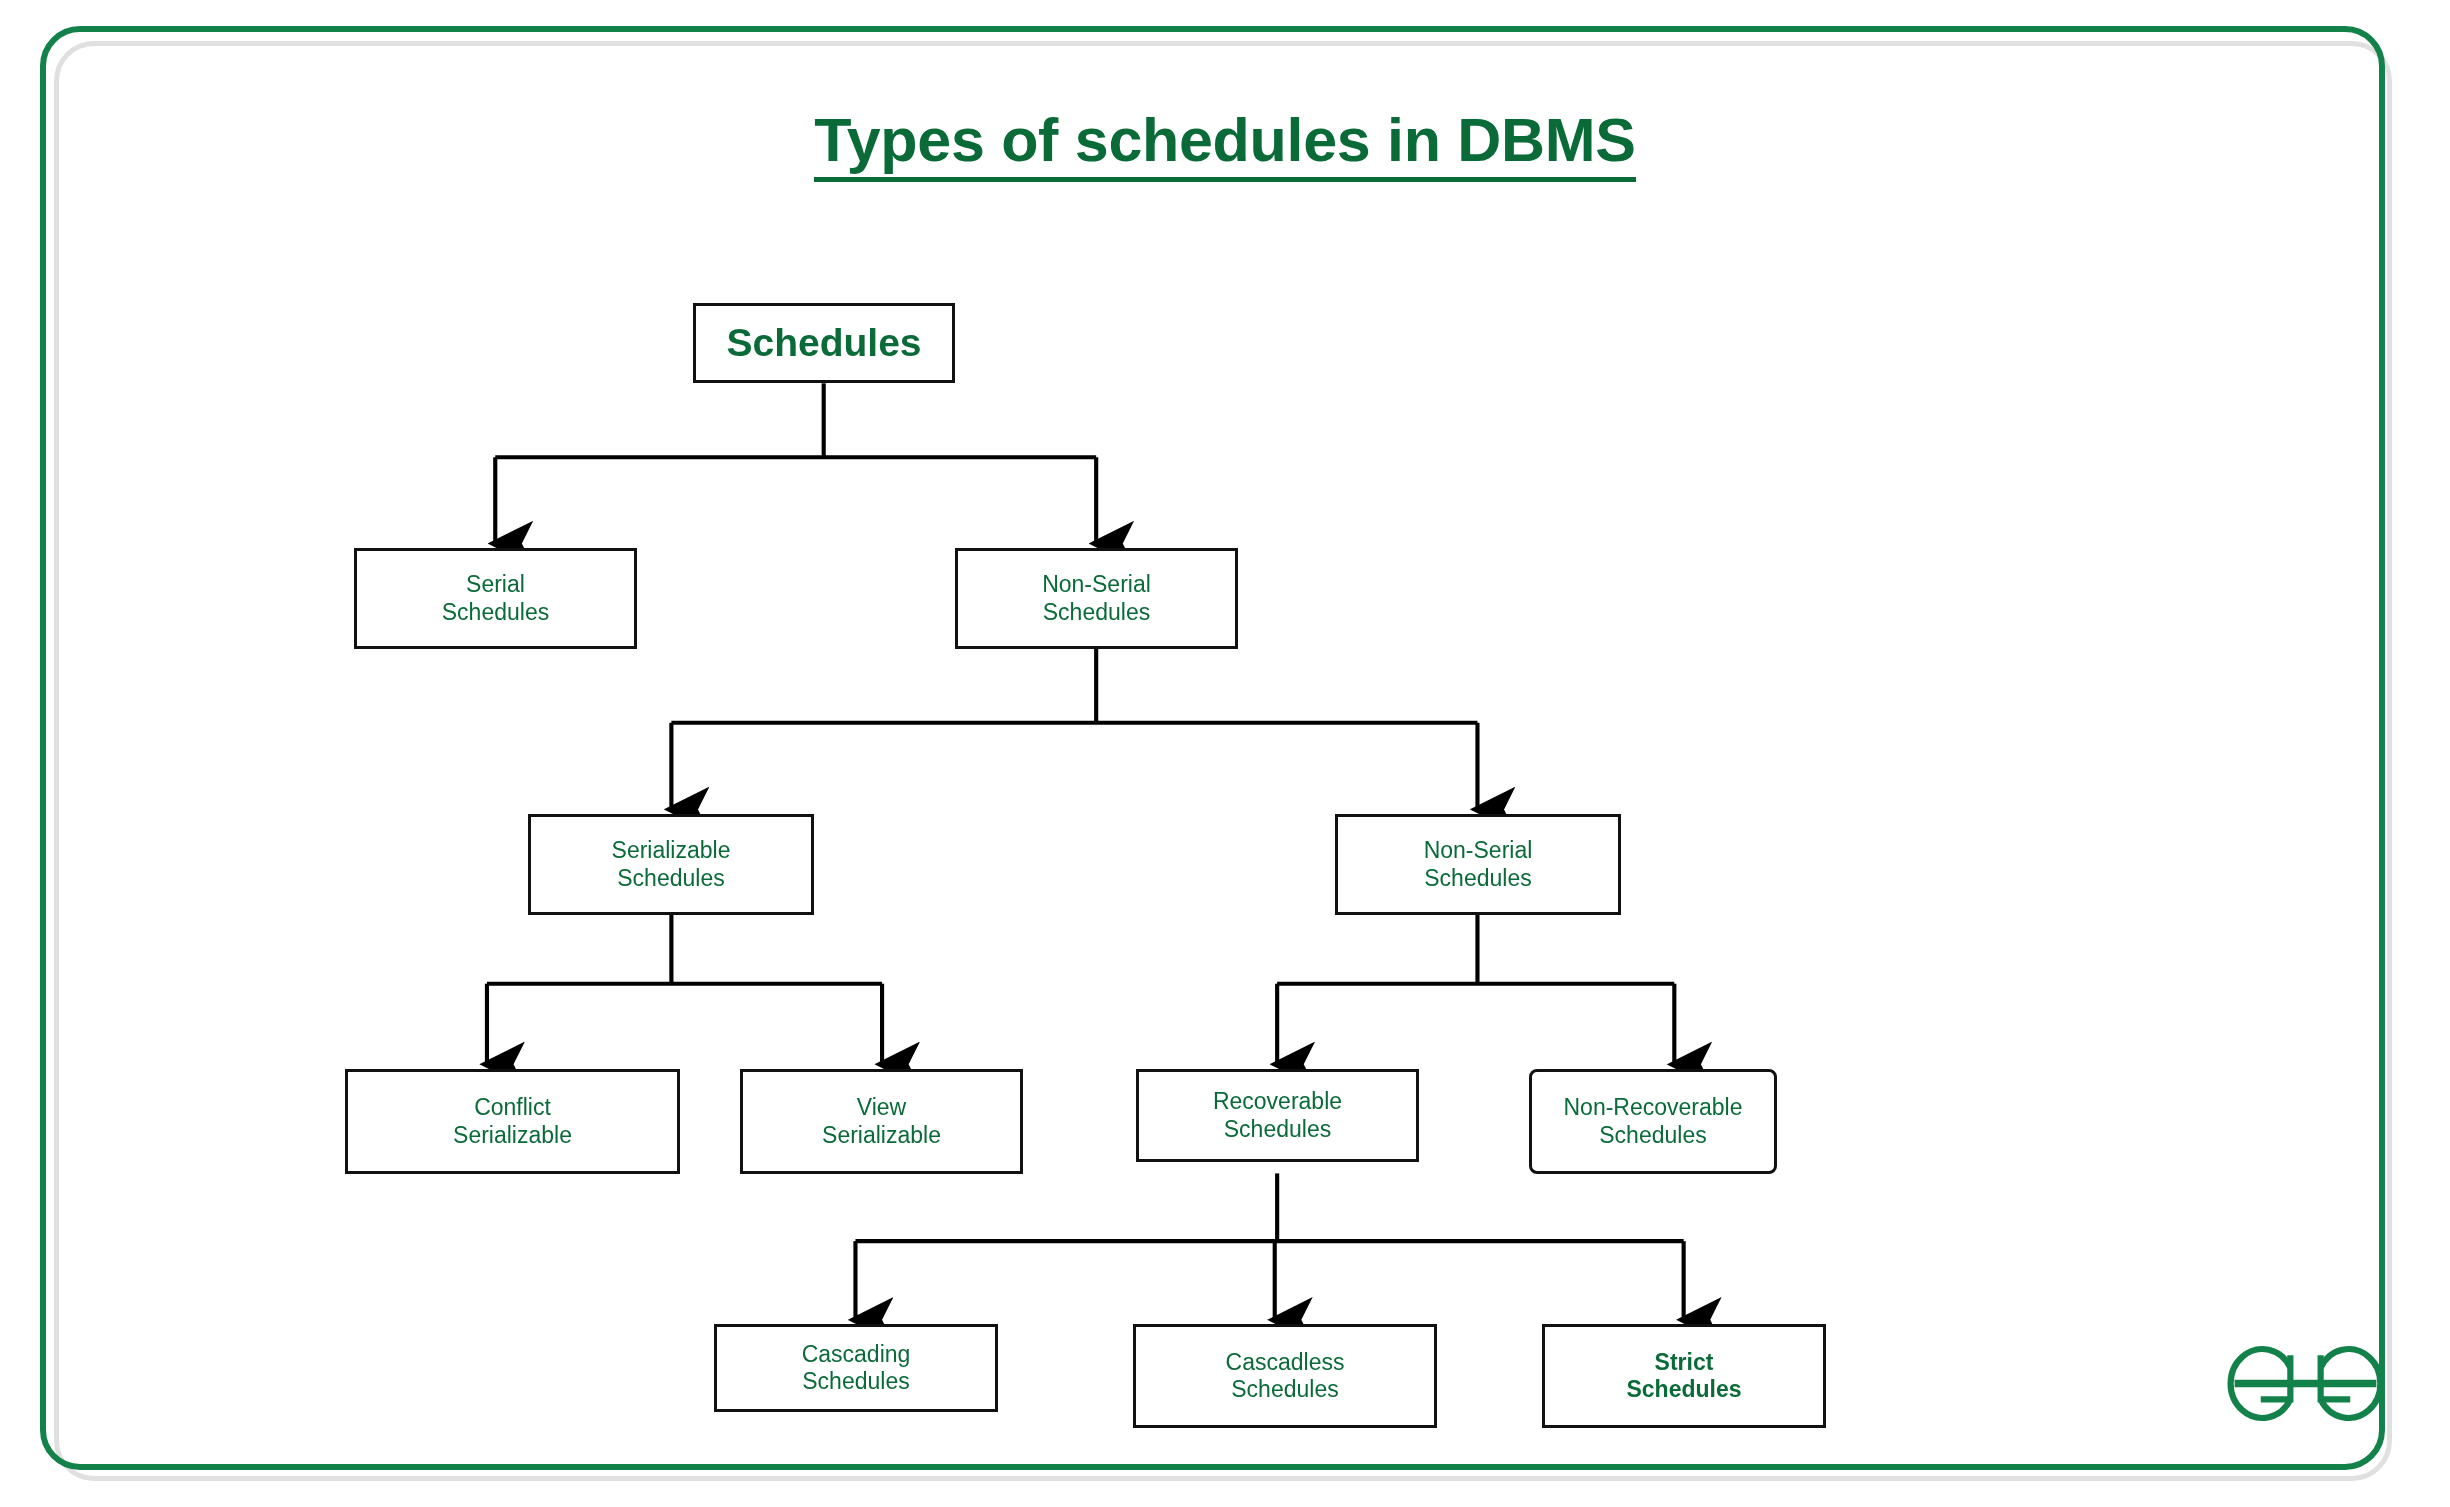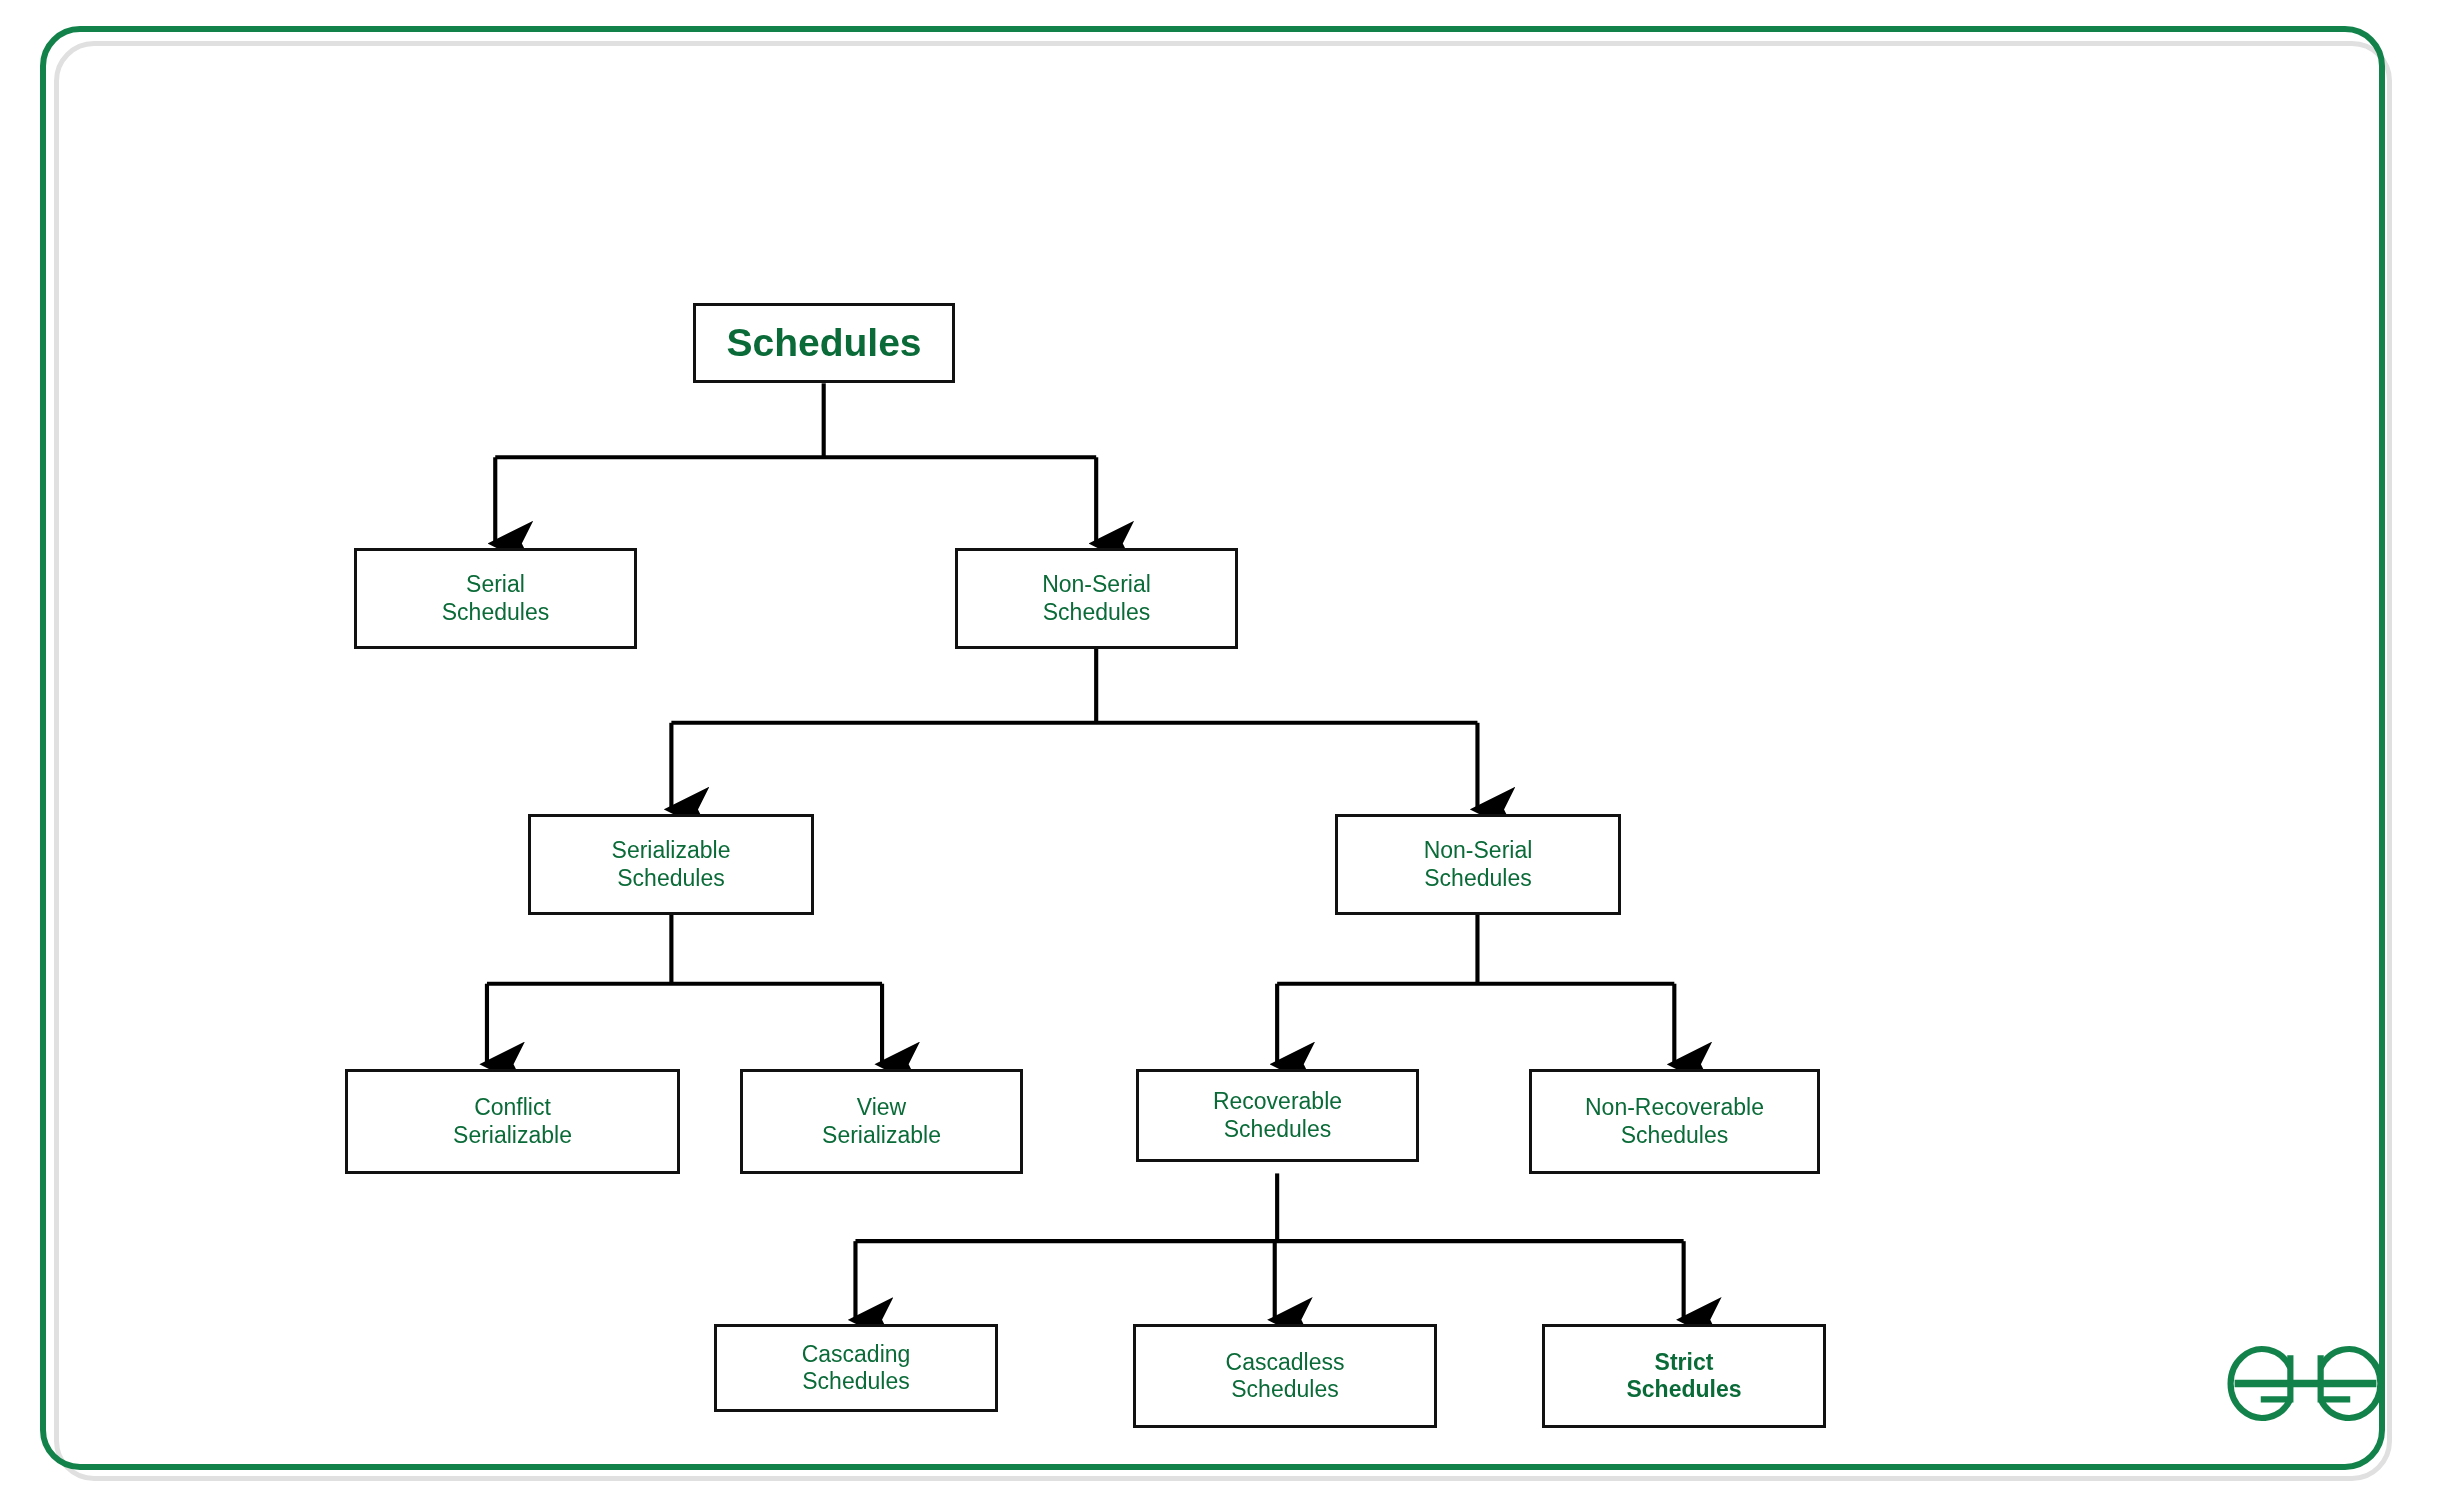--- a/index.html
+++ b/index.html
@@ -97,20 +97,23 @@
   }
 </style>
 </head>
 <body>
 
 <div id="page">
 
   <div class="frame-shadow"></div>
   <div class="frame-green"></div>
 
+  <div class="title">
+    <span>Types of schedules in DBMS</span>
+  </div>
 
   <svg id="connectors" viewBox="0 0 3547 2182" preserveAspectRatio="none">
     <defs>
       <marker id="arrow" viewBox="0 0 12 12" refX="6" refY="10" markerWidth="11" markerHeight="11" orient="auto-start-reverse">
         <path d="M 0 0 L 6 12 L 12 0 L 6 3 Z" fill="#000000"></path>
       </marker>
     </defs>
     <g id="edge-group" stroke="#000000" stroke-width="6" fill="none">
         <path d="M 1192.5 555 L 1192.5 662.1"></path>
         <path d="M 717 662.1 L 1587 662.1"></path>
@@ -145,21 +148,21 @@
       <div class="node" style="left: 528px; top: 814px; width: 286px; height: 101px;">Serializable
 Schedules</div>
       <div class="node" style="left: 1335px; top: 814px; width: 286px; height: 101px;">Non-Serial
 Schedules</div>
       <div class="node" style="left: 345px; top: 1069px; width: 335px; height: 105px;">Conflict
 Serializable</div>
       <div class="node" style="left: 740px; top: 1069px; width: 283px; height: 105px;">View
 Serializable</div>
       <div class="node" style="left: 1136px; top: 1069px; width: 283px; height: 93px;">Recoverable
 Schedules</div>
-      <div class="node" style="left: 1529px; top: 1069px; width: 291px; height: 105px;">Non-Recoverable
+      <div class="node" style="left: 1529px; top: 1069px; width: 248px; height: 105px; border-radius: 8px;">Non-Recoverable
 Schedules</div>
       <div class="node" style="left: 714px; top: 1324px; width: 284px; height: 88px;">Cascading
 Schedules</div>
       <div class="node" style="left: 1133px; top: 1324px; width: 304px; height: 104px;">Cascadless
 Schedules</div>
       <div class="node" style="left: 1542px; top: 1324px; width: 284px; height: 104px; font-weight: bold;">Strict
 Schedules</div>
     </div>
 
   <svg class="gfg-logo" viewBox="0 0 250 170">

